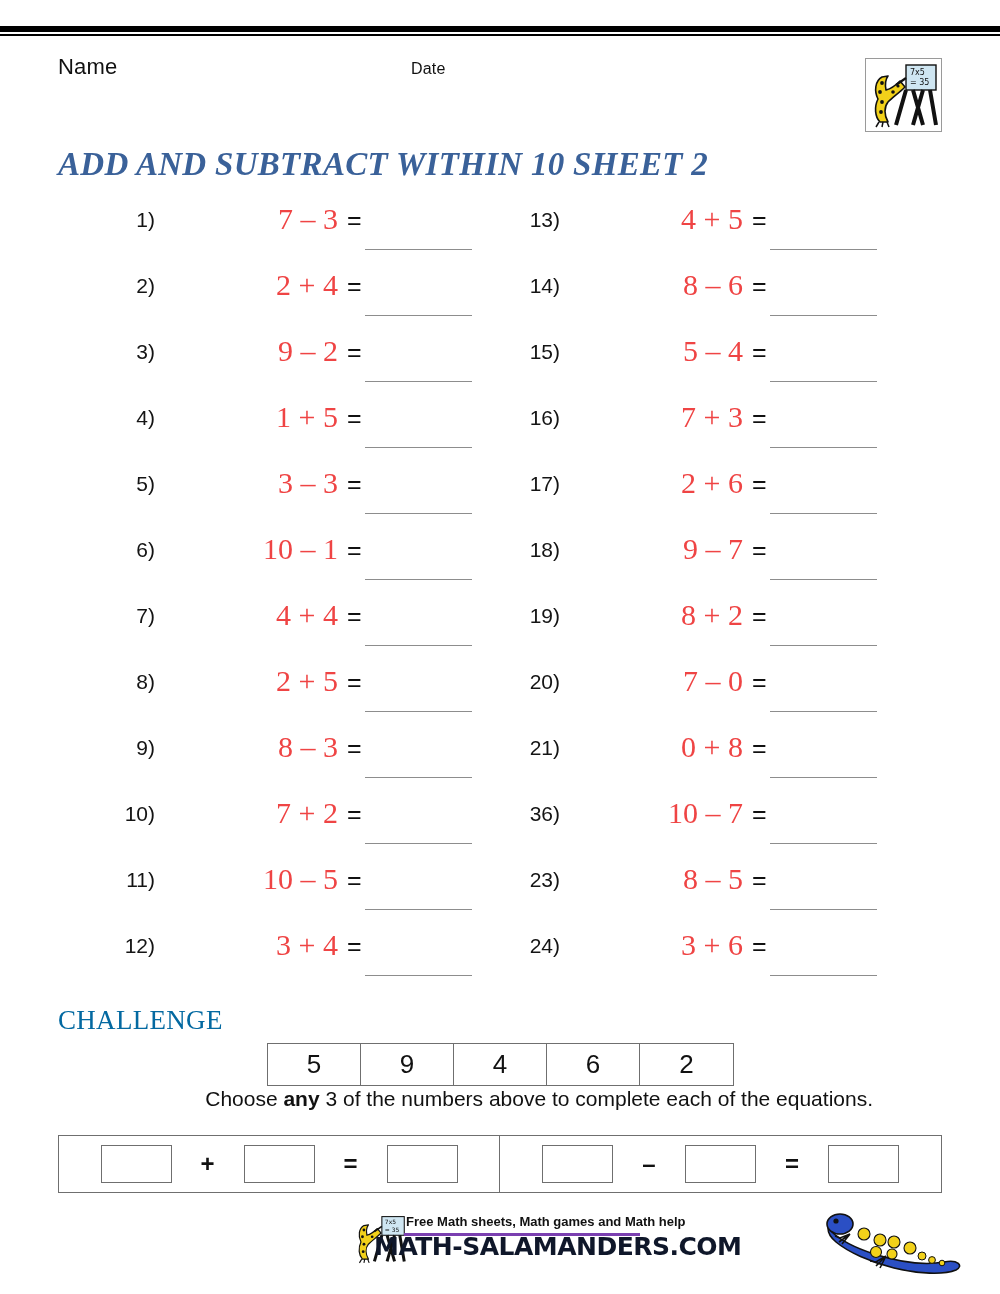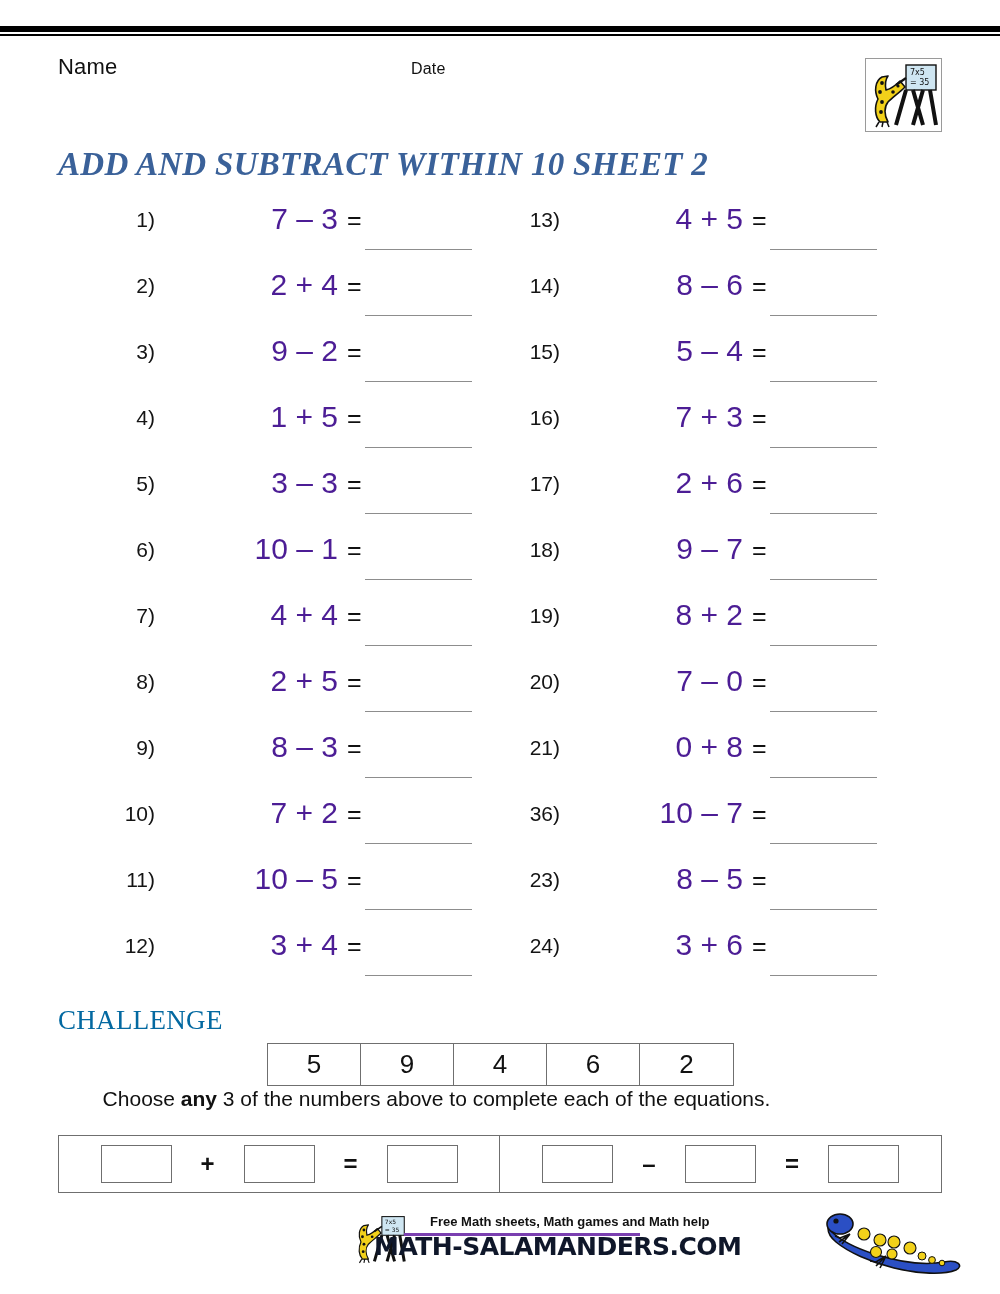--- a/index.html
+++ b/index.html
@@ -98,22 +98,23 @@
     text-align: right;
     font-size: 21px;
     color: #141414;
   }
   .prob-expr {
     position: absolute;
     left: 60px; top: 6px;
     width: 175px;
     text-align: right;
     font-size: 30px;
-    color: #4c1d95;
+    color: #ef4444;
     white-space: nowrap;
+    font-family: Liberation Serif, serif;
   }
   .prob-eq {
     position: absolute;
     left: 244px; top: 10px;
     font-size: 25px;
     color: #111111;
   }
   .prob-blank {
     position: absolute;
     left: 262px; top: 53px;
@@ -149,21 +150,21 @@
     justify-content: center;
     font-size: 26px;
     color: #111111;
   }
   .number-cell:last-child { border-right: none; }
 
   #challenge-instruction {
     position: absolute;
     left: 0; top: 1087px;
     width: 873px;
-    text-align: center;
+    text-align: right;
     font-size: 21px;
     color: #111111;
   }
   #challenge-instruction b { font-weight: bold; }
 
   
   #equation-frame {
     position: absolute;
     left: 58px; top: 1135px;
     width: 884px;
@@ -203,21 +204,20 @@
     width: 300px;
     height: 62px;
   }
   #footer-tagline {
     position: absolute;
     left: 406px; top: 1214px;
     font-size: 13px;
     font-weight: bold;
     color: #111111;
     white-space: nowrap;
-    padding-left: 24px;
   }
   #footer-underline {
     position: absolute;
     left: 404px; top: 1233px;
     width: 236px;
     height: 3px;
     background: #7a3fb0;
   }
   #footer-wordmark {
     position: absolute;

